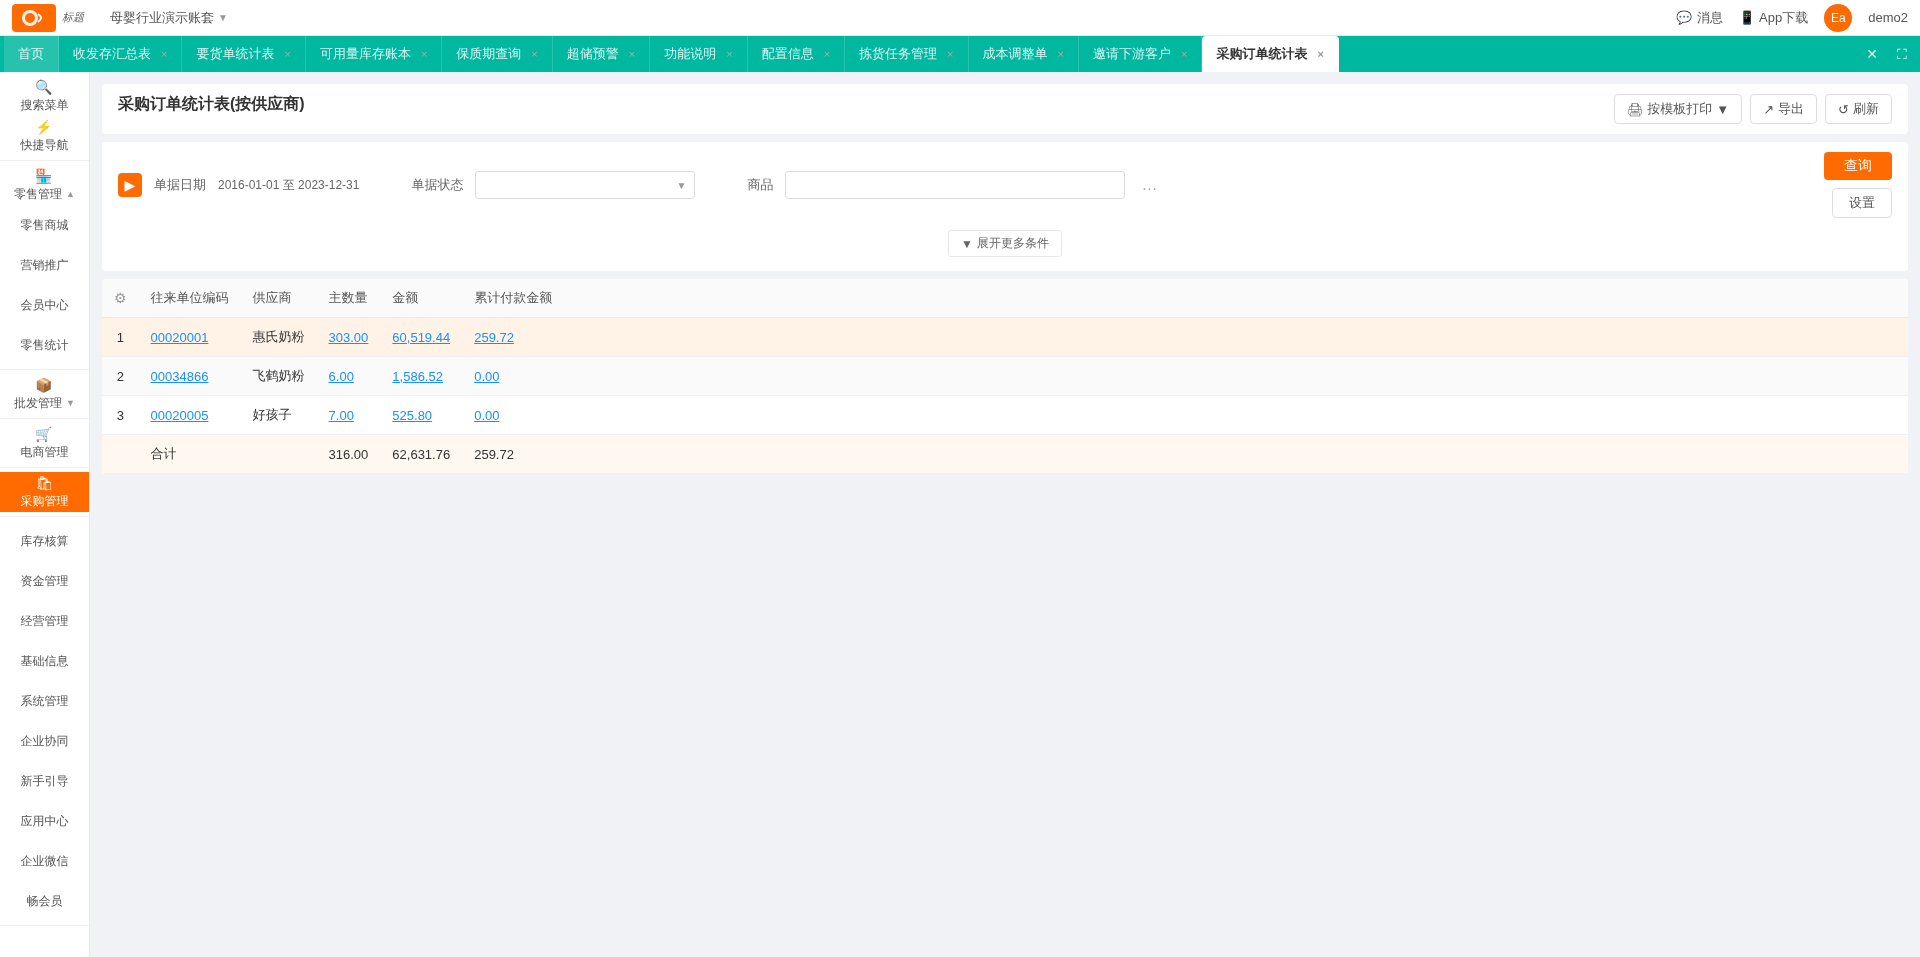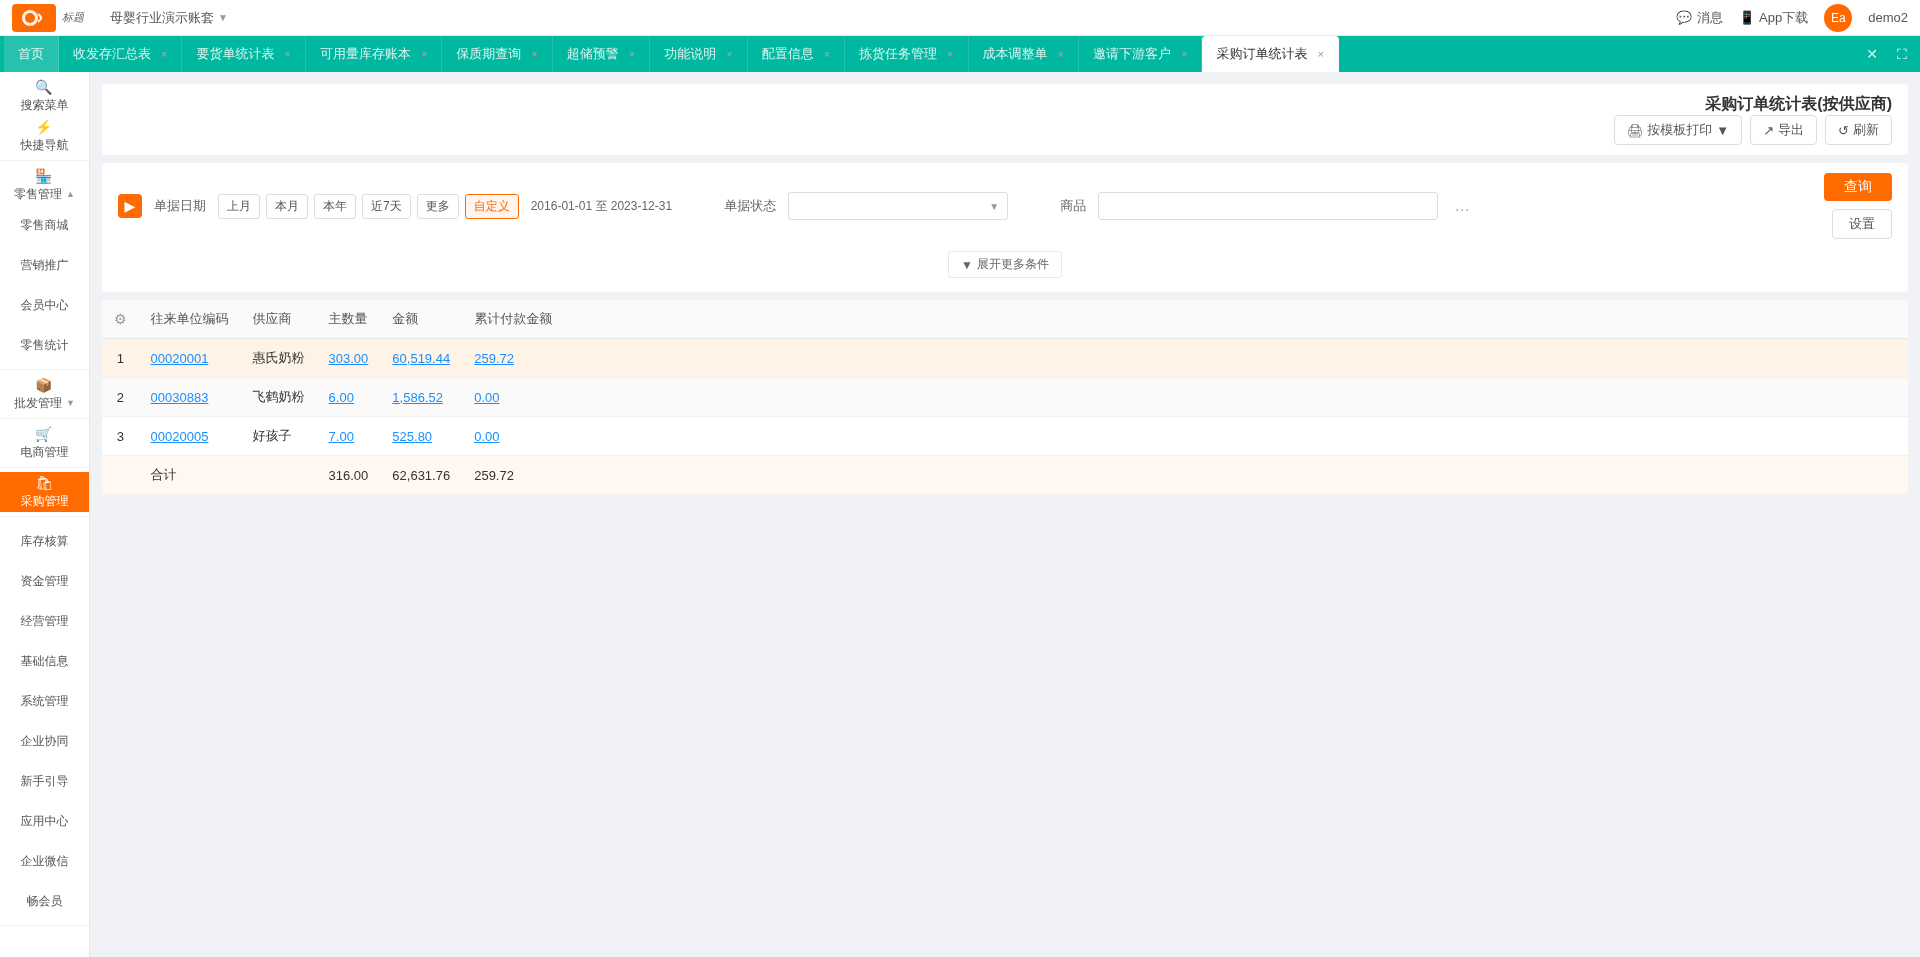--- a/index.html
+++ b/index.html
@@ -14,21 +14,21 @@
     .workspace-selector .chevron { color: #999; font-size: 10px; }
     .top-bar-right { margin-left: auto; display: flex; align-items: center; gap: 16px; }
     .top-bar-btn { display: flex; align-items: center; gap: 4px; color: #555; font-size: 13px; cursor: pointer; }
     .user-avatar { width: 28px; height: 28px; border-radius: 50%; background: #ff6b00; display: flex; align-items: center; justify-content: center; color: #fff; font-size: 12px; }
     .user-name { color: #555; font-size: 13px; }
 
     
     .nav-tabs { height: 36px; background: #00b8a0; display: flex; align-items: center; padding: 0 4px; overflow: hidden; flex-shrink: 0; }
     .nav-tab { height: 36px; padding: 0 14px; display: flex; align-items: center; gap: 6px; color: rgba(255,255,255,0.85); font-size: 13px; cursor: pointer; white-space: nowrap; border-right: 1px solid rgba(255,255,255,0.15); flex-shrink: 0; }
     .nav-tab.home { background: rgba(255,255,255,0.15); }
-    .nav-tab.active { background: #fff; color: #333; border-radius: 4px 4px 0 0; }
+    .nav-tab.active { background: #fff; color: #333; border-radius: 4px 4px 0 0; font-weight: bold; }
     .nav-tab .close-btn { color: #aaa; font-size: 11px; cursor: pointer; margin-left: 4px; }
     .nav-tab.active .close-btn { color: #999; }
     .nav-right-btns { margin-left: auto; display: flex; align-items: center; gap: 2px; }
     .nav-icon-btn { width: 28px; height: 28px; display: flex; align-items: center; justify-content: center; color: rgba(255,255,255,0.85); cursor: pointer; border-radius: 3px; font-size: 14px; }
 
     
     .main-layout { display: flex; flex: 1; overflow: hidden; }
 
     
     .sidebar { width: 90px; background: #fff; border-right: 1px solid #e8e8e8; display: flex; flex-direction: column; overflow-y: auto; flex-shrink: 0; }
@@ -39,21 +39,21 @@
     .sidebar-item-with-arrow { display: flex; align-items: center; justify-content: center; gap: 4px; }
     .sidebar-arrow { font-size: 9px; color: #999; }
 
     
     .content-area { flex: 1; display: flex; flex-direction: column; overflow: hidden; background: #f0f2f5; }
 
     
     .page-content { flex: 1; padding: 12px; overflow: auto; }
 
     
-    .page-title-bar { background: #fff; padding: 10px 16px; display: flex; align-items: flex-end; justify-content: space-between; margin-bottom: 8px; border-radius: 4px; flex-direction: column; }
+    .page-title-bar { background: #fff; padding: 10px 16px; display: flex; align-items: flex-start; justify-content: space-between; margin-bottom: 8px; border-radius: 4px; }
     .page-title { font-size: 16px; font-weight: bold; color: #333; }
     .title-actions { display: flex; align-items: center; gap: 8px; }
     .btn-print { display: flex; align-items: center; gap: 4px; padding: 5px 12px; border: 1px solid #ddd; border-radius: 4px; background: #fff; color: #555; cursor: pointer; font-size: 13px; }
     .btn-export { display: flex; align-items: center; gap: 4px; padding: 5px 12px; border: 1px solid #ddd; border-radius: 4px; background: #fff; color: #555; cursor: pointer; font-size: 13px; }
     .btn-refresh { display: flex; align-items: center; gap: 4px; padding: 5px 12px; border: 1px solid #ddd; border-radius: 4px; background: #fff; color: #555; cursor: pointer; font-size: 13px; }
 
     
     .filter-panel { background: #fff; padding: 10px 16px; margin-bottom: 8px; border-radius: 4px; }
     .filter-row { display: flex; align-items: center; gap: 12px; margin-bottom: 8px; }
     .filter-row:last-child { margin-bottom: 0; }
@@ -290,28 +290,20 @@
             <span>↺</span>
             <span>刷新</span>
           </button>
         </div>
       </div>
 
       <div class="filter-panel">
         <div class="filter-row">
           <div class="filter-toggle-btn">▶</div>
           <span class="filter-label">单据日期</span>
-          <div class="filter-date-group">
-            <button class="filter-date-btn">上月</button>
-            <button class="filter-date-btn">本月</button>
-            <button class="filter-date-btn">本年</button>
-            <button class="filter-date-btn">近7天</button>
-            <button class="filter-date-btn">更多</button>
-            <span class="filter-date-custom">自定义</span>
-          </div>
           <span class="filter-date-range">2016-01-01 至 2023-12-31</span>
 
           <span class="filter-label" style="margin-left: 40px;">单据状态</span>
           <div class="filter-select" style="width: 220px;">
             <span></span>
             <span class="select-arrow">▼</span>
           </div>
 
           <span class="filter-label" style="margin-left: 40px;">商品</span>
           <input class="filter-input" style="width: 340px;">
@@ -350,21 +342,21 @@
       <td class="row-num">1</td>
       <td><a>00020001</a></td>
       <td>惠氏奶粉</td>
       <td><a>303.00</a></td>
       <td><a>60,519.44</a></td>
       <td><a>259.72</a></td>
       <td></td>
     </tr>
               <tr>
       <td class="row-num">2</td>
-      <td><a>00030883</a></td>
+      <td><a>00034866</a></td>
       <td>飞鹤奶粉</td>
       <td><a>6.00</a></td>
       <td><a>1,586.52</a></td>
       <td><a>0.00</a></td>
       <td></td>
     </tr>
               <tr>
       <td class="row-num">3</td>
       <td><a>00020005</a></td>
       <td>好孩子</td>

